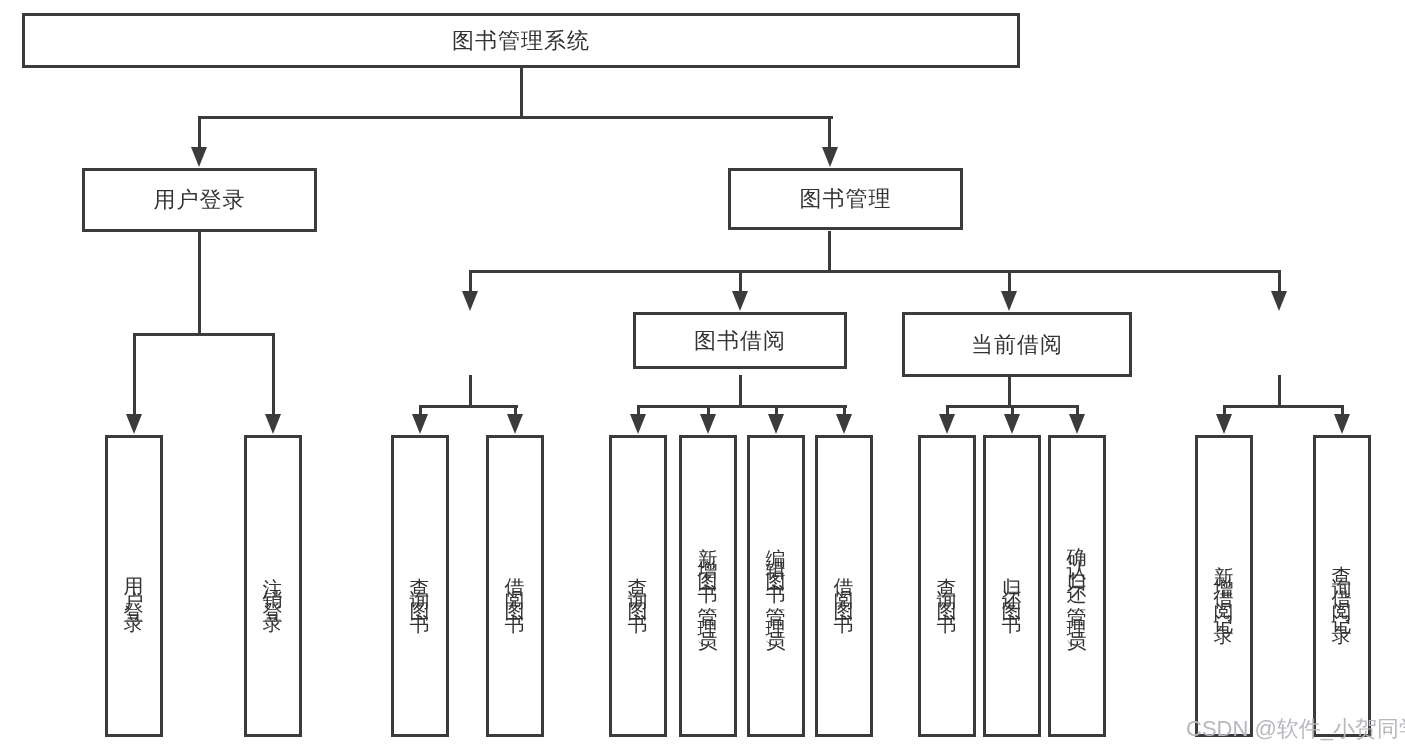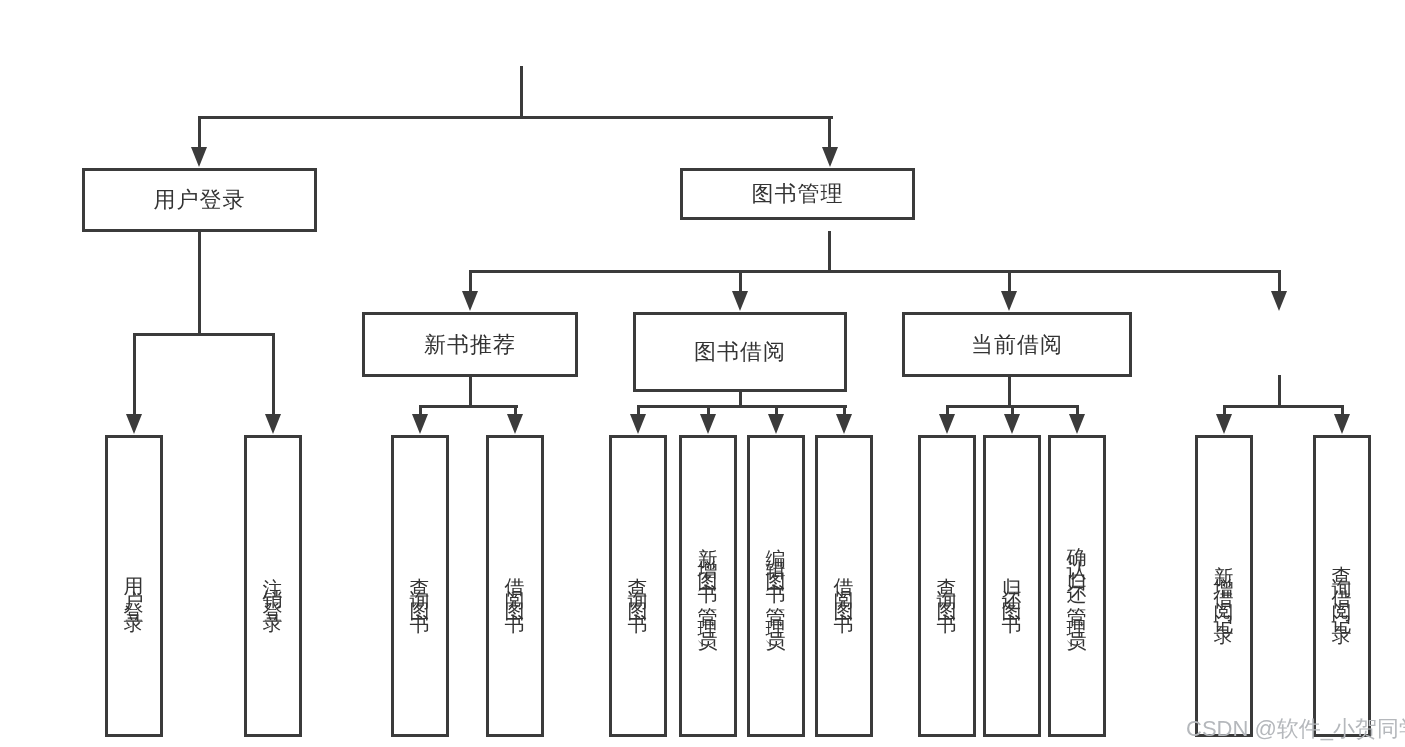--- a/index.html
+++ b/index.html
@@ -121,32 +121,32 @@
   <div class="vline" style="left:1076px;top:405px;height:10px"></div>
   <div class="arr" style="left:1077px;top:414px"></div>
 
   <div class="vline" style="left:1278px;top:375px;height:32px"></div>
   <div class="hline" style="left:1223px;top:405px;width:121px"></div>
   <div class="vline" style="left:1223px;top:405px;height:10px"></div>
   <div class="arr" style="left:1224px;top:414px"></div>
   <div class="vline" style="left:1341px;top:405px;height:10px"></div>
   <div class="arr" style="left:1342px;top:414px"></div>
 
+  <div class="box" style="left:22px;top:13px;width:998px;height:55px">
+    <span>图书管理系统</span>
+  </div>
 
   <div class="box" style="left:82px;top:168px;width:235px;height:64px">
     <span>用户登录</span>
   </div>
-  <div class="box" style="left:680px;top:168px;width:235px;height:52px">
+  <div class="box" style="left:728px;top:168px;width:235px;height:62px">
     <span>图书管理</span>
   </div>
 
-  <div class="box" style="left:362px;top:312px;width:216px;height:65px">
-    <span>新书推荐</span>
-  </div>
-  <div class="box" style="left:633px;top:312px;width:214px;height:80px">
+  <div class="box" style="left:633px;top:312px;width:214px;height:57px">
     <span>图书借阅</span>
   </div>
   <div class="box" style="left:902px;top:312px;width:230px;height:65px">
     <span>当前借阅</span>
   </div>
 
   <div class="box vbox" style="left:105px;top:435px;width:58px;height:302px">
     <span class="vlabel">用户登录</span>
   </div>
   <div class="box vbox" style="left:244px;top:435px;width:58px;height:302px">

